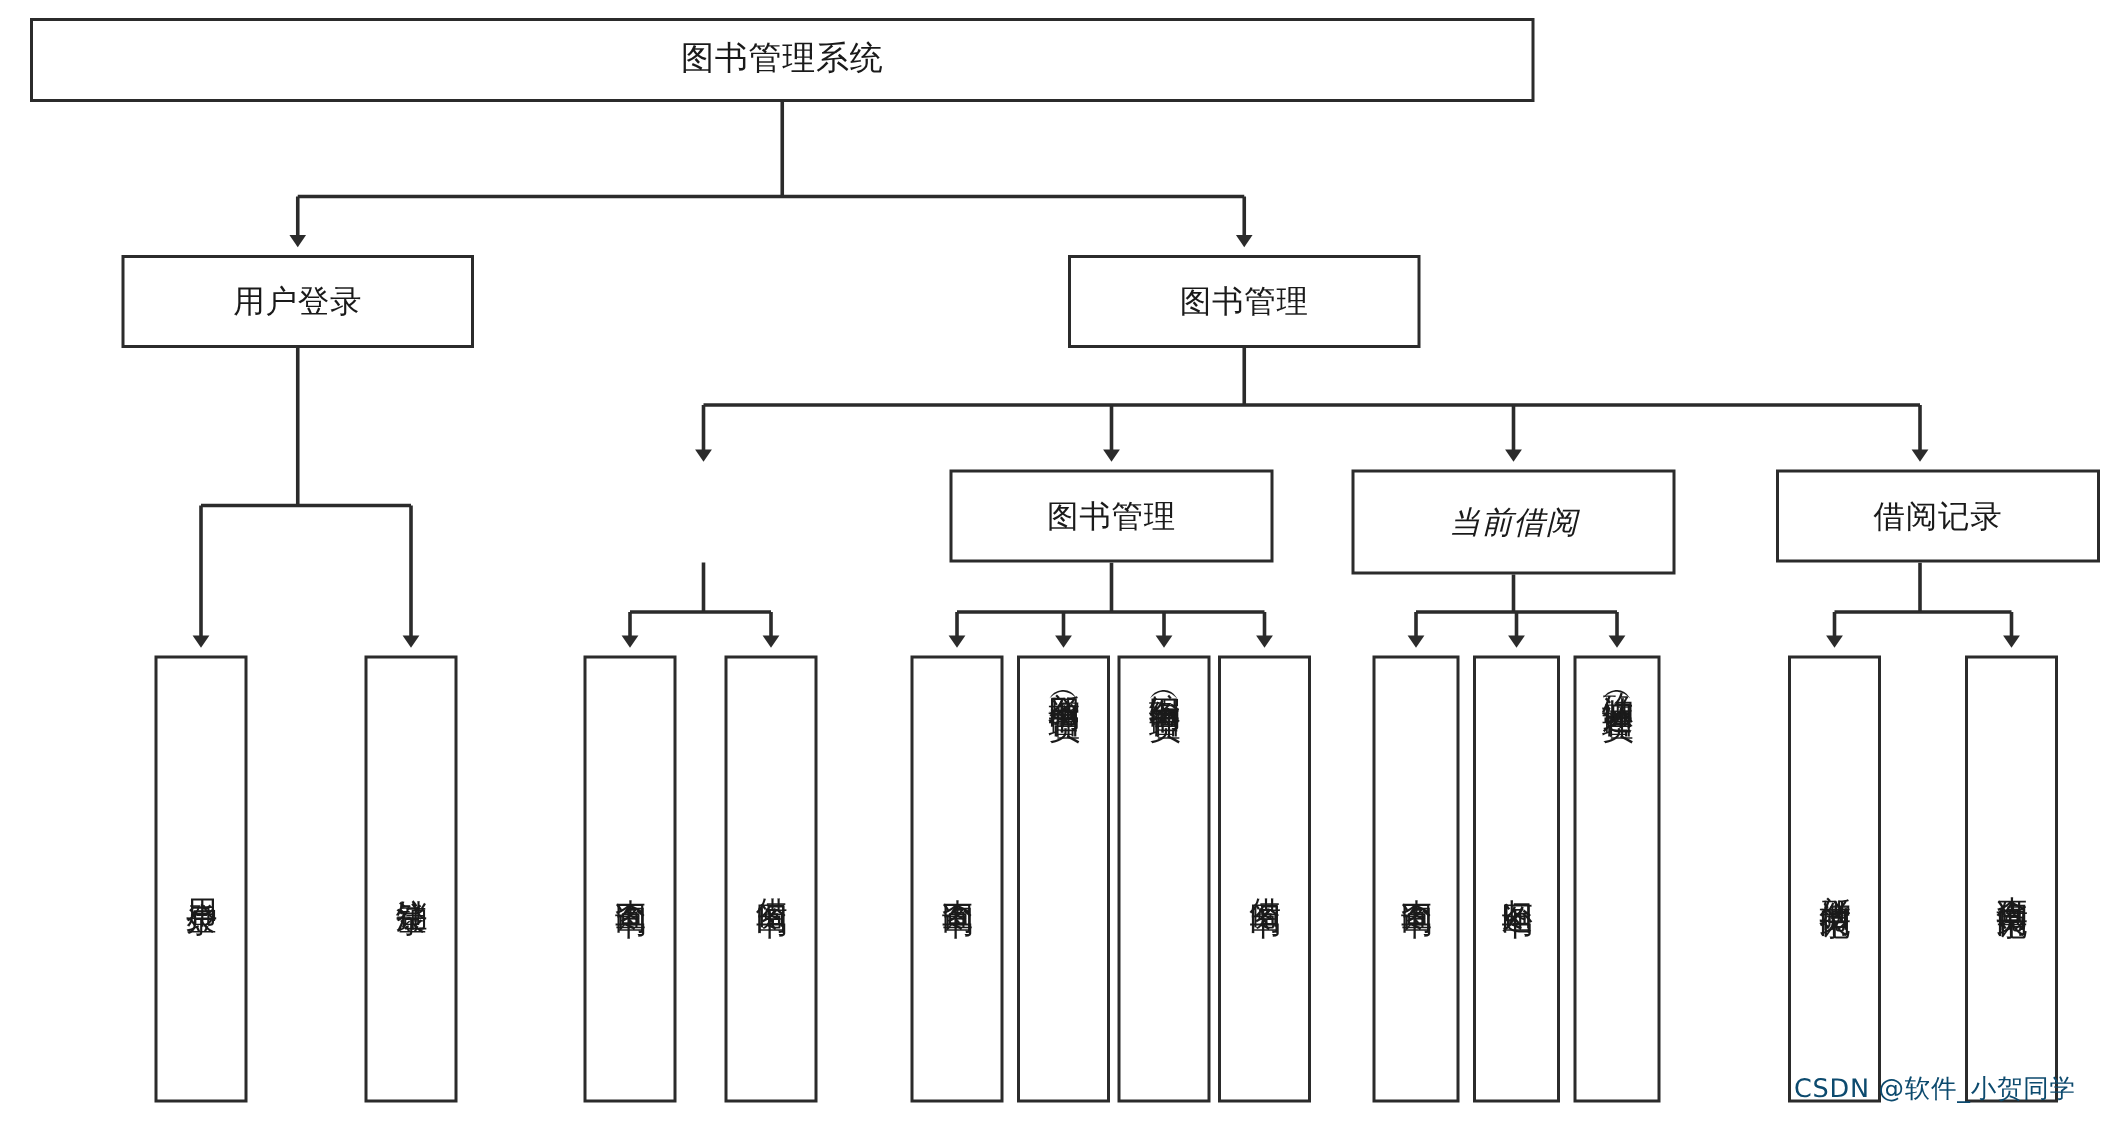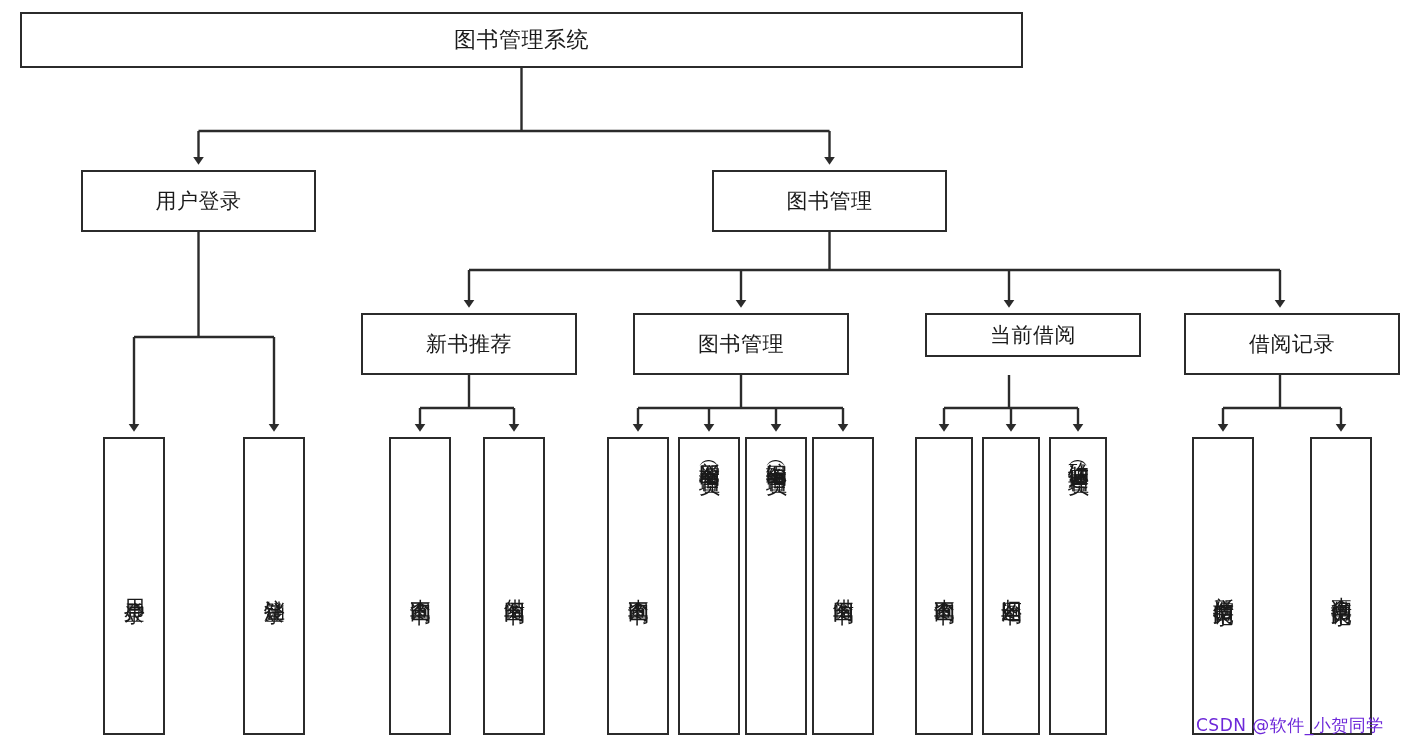--- a/index.html
+++ b/index.html
@@ -64,21 +64,21 @@
     line-height: 1.0;
     white-space: nowrap;
   }
   .node.v.center {
     align-items: center;
     padding-top: 0;
   }
   .watermark {
     position: absolute;
     font-size: 17px;
-    color: #6d28d9;
+    color: #0c4a6e;
     white-space: nowrap;
     letter-spacing: 0.5px;
   }
 </style>
 </head>
 <body>
 
 <div id="canvas">
 
   <svg class="wires" viewBox="0 0 1405 747">
@@ -135,27 +135,24 @@
     <span class="lbl">图书管理系统</span>
   </div>
 
   <div class="node h" style="left:81px; top:170px; width:235px; height:62px;">
     <span class="lbl">用户登录</span>
   </div>
   <div class="node h" style="left:712px; top:170px; width:235px; height:62px;">
     <span class="lbl">图书管理</span>
   </div>
 
-  <div class="node h" style="left:361px; top:313px; width:216px; height:62px;">
-    <span class="lbl">新书推荐</span>
-  </div>
   <div class="node h" style="left:633px; top:313px; width:216px; height:62px;">
     <span class="lbl">图书管理</span>
   </div>
-  <div class="node h" style="left:925px; top:313px; width:216px; height:44px;">
+  <div class="node h" style="left:901px; top:313px; width:216px; height:70px;font-style:italic;">
     <span class="lbl">当前借阅</span>
   </div>
   <div class="node h" style="left:1172px; top:313px; width:216px; height:62px;margin-left:12px;">
     <span class="lbl">借阅记录</span>
   </div>
 
   <div class="node v center" style="left:103px; top:437px; width:62px; height:298px;">
     <span class="lbl">用户登录</span>
   </div>
   <div class="node v center" style="left:243px; top:437px; width:62px; height:298px;">

